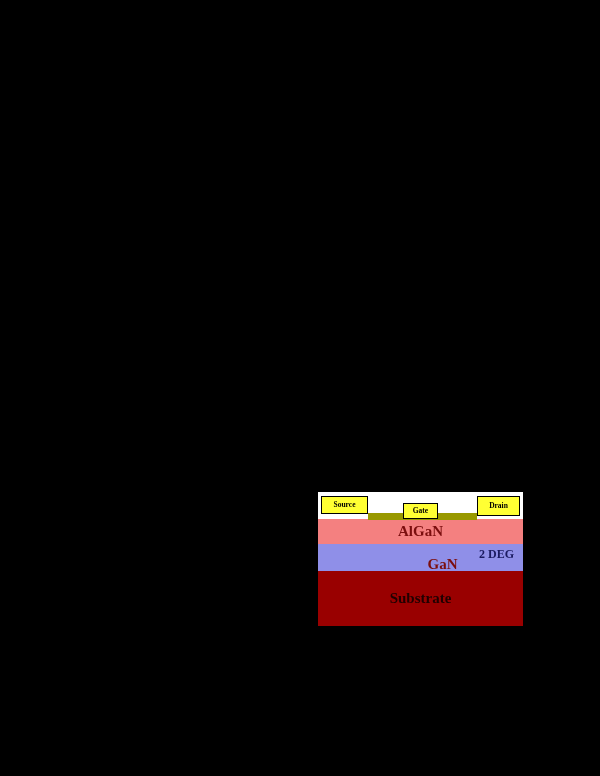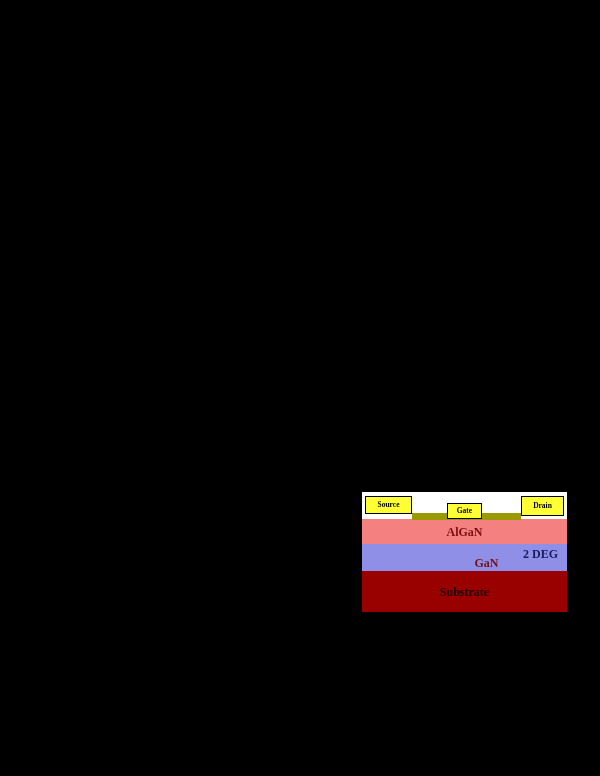--- a/index.html
+++ b/index.html
@@ -18,21 +18,21 @@
     --twodeg-label:#1A1A60;
   }
   html,body{margin:0;padding:0;}
   body{
     width:600px;height:776px;
     background:var(--page-bg);
     position:relative;
     overflow:hidden;
     font-family:"Liberation Serif", serif;
   }
-  .page{position:absolute;inset:0;background:var(--page-bg);margin-left:44px;}
+  .page{position:absolute;inset:0;background:var(--page-bg);}
 
   .figure{
     position:absolute;
     left:318px;top:492px;
     width:205px;height:120px;
     background:var(--figure-bg);
   }
 
   .contact{
     position:absolute;
@@ -64,28 +64,28 @@
   }
 
   .layer{
     position:absolute;left:0;width:100%;
     display:flex;align-items:center;justify-content:center;
     box-sizing:border-box;
     z-index:1;
   }
   .layer .layer-label{
     font-weight:bold;
-    font-size:12px;
+    font-size:15px;
     color:var(--layer-label);
     line-height:1;
   }
   .layer.algan{top:27px;height:25px;background:var(--algan-fill);}
   .layer.gan{top:52px;height:27px;background:var(--gan-fill);}
   .layer.gan .layer-label{position:absolute;left:0;right:0;top:13px;text-align:center;padding-left:44px;}
-  .layer.substrate{top:79px;height:41px;background:var(--substrate-fill);}
+  .layer.substrate{top:79px;height:55px;background:var(--substrate-fill);}
   .layer.substrate .layer-label{color:var(--substrate-label);}
 
   .twodeg{
     position:absolute;
     right:9px;top:4px;
     font-weight:bold;
     font-size:12px;
     color:var(--twodeg-label);
     line-height:1;
   }

